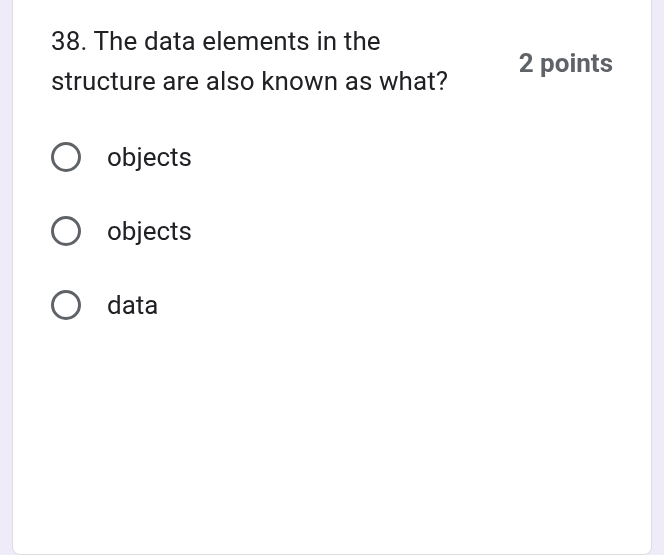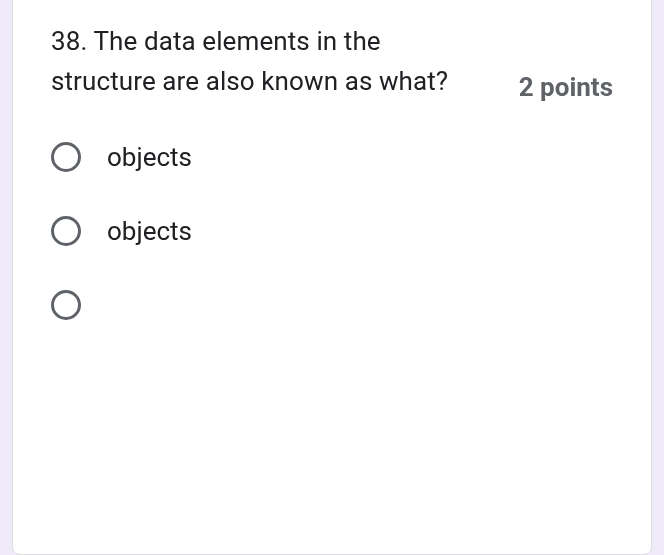--- a/index.html
+++ b/index.html
@@ -21,21 +21,21 @@
       background: #fff;
       border: 1px solid #dadce0;
       border-radius: 8px;
       width: 640px;
       padding: 30px 38px 38px 38px;
       margin-top: -10px;
     }
     .question-header {
       display: flex;
       justify-content: space-between;
-      align-items: flex-end;
+      align-items: center;
       margin-bottom: 40px;
       gap: 45px;
     }
     .question-text {
       font-size: 26px;
       line-height: 1.55;
       color: #202124;
       font-weight: 400;
       flex: 1;
       padding-right: 20px;
@@ -84,15 +84,16 @@
     <div class="option">
       <div class="radio"></div>
       <div class="option-label">objects</div>
     </div>
     <div class="option">
       <div class="radio"></div>
       <div class="option-label">objects</div>
     </div>
     <div class="option">
       <div class="radio"></div>
+      <div class="option-label">data</div>
     </div>
   </div>
 </div>
 
 </body></html>

